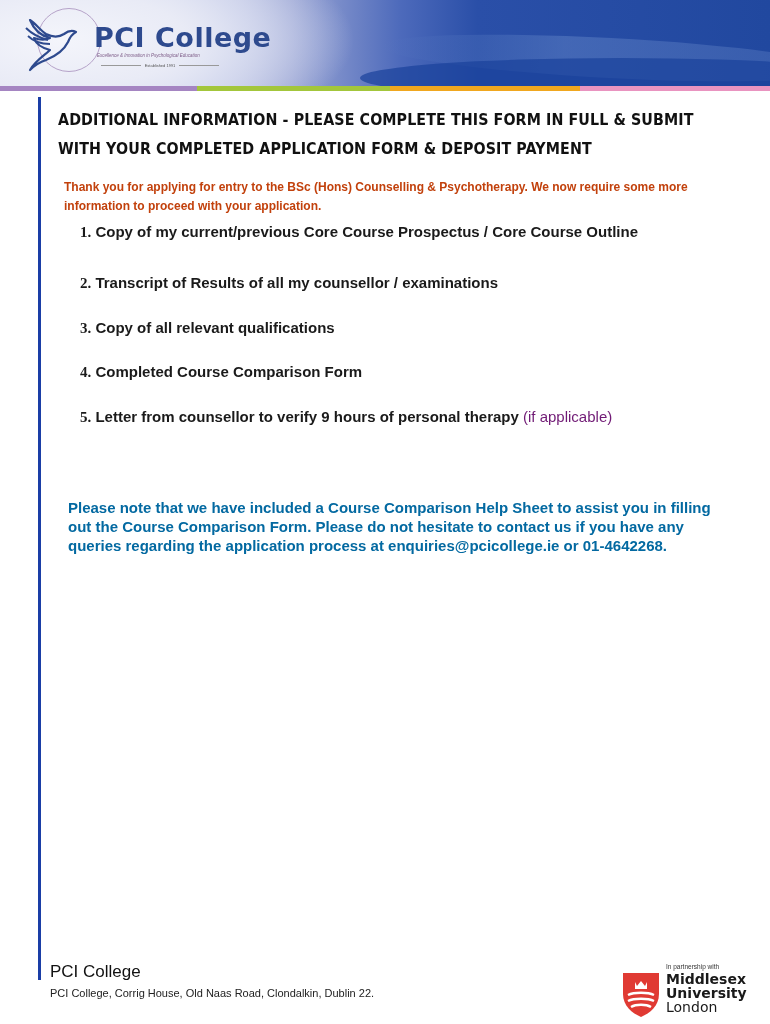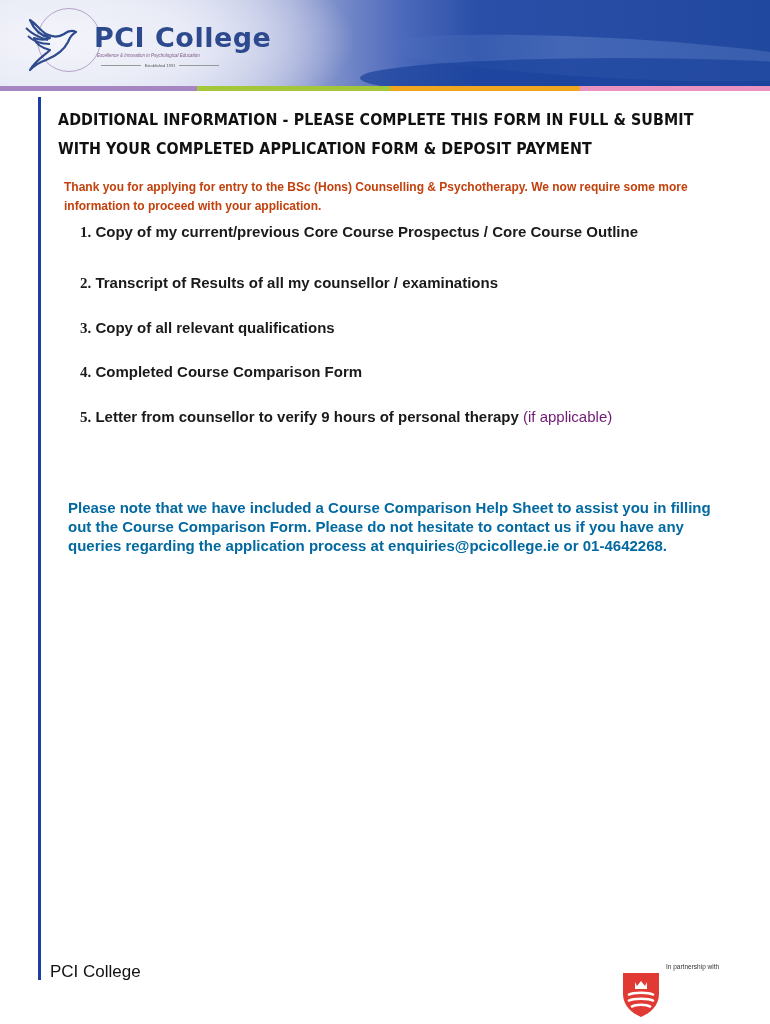--- a/index.html
+++ b/index.html
@@ -140,24 +140,30 @@
 <div class="item" style="top:408px;">
   <span class="num">5.</span>
   <span>Letter from counsellor to verify 9 hours of personal therapy</span>
   <span class="note">(if applicable)</span>
 </div>
 
 <div class="notice">Please note that we have included a Course Comparison Help Sheet to assist you in filling out the Course Comparison Form. Please do not hesitate to contact us if you have any queries regarding the application process at enquiries@pcicollege.ie or 01-4642268.</div>
 
 <div class="footer-name">PCI College</div>
 <div class="footer-addr">
+  <div>PCI College, Corrig House, Old Naas Road, Clondalkin, Dublin 22.</div>
 </div>
 
 <div class="mdx">
   <div class="mdx-partner">In partnership with</div>
   <svg class="mdx-shield" width="38" height="46" viewBox="0 0 38 46">
     <path d="M1 1 H37 V22 C37 34 28 41 19 45 C10 41 1 34 1 22 Z" fill="#e03a33"></path>
     <path d="M13 10 L15 14 L19 9 L23 14 L25 10 L25 17 H13 Z" fill="#fff"></path>
     <path d="M6 23 C12 20 26 20 32 23" stroke="#fff" stroke-width="2.4" fill="none"></path>
     <path d="M6 29 C12 26 26 26 32 29" stroke="#fff" stroke-width="2.4" fill="none"></path>
     <path d="M9 35 C14 32 24 32 29 35" stroke="#fff" stroke-width="2.4" fill="none"></path>
   </svg>
+  <div class="mdx-name">
+    <span class="b">Middlesex</span>
+    <span class="b">University</span>
+    <span class="r">London</span>
+  </div>
 </div>
 
 </body></html>

